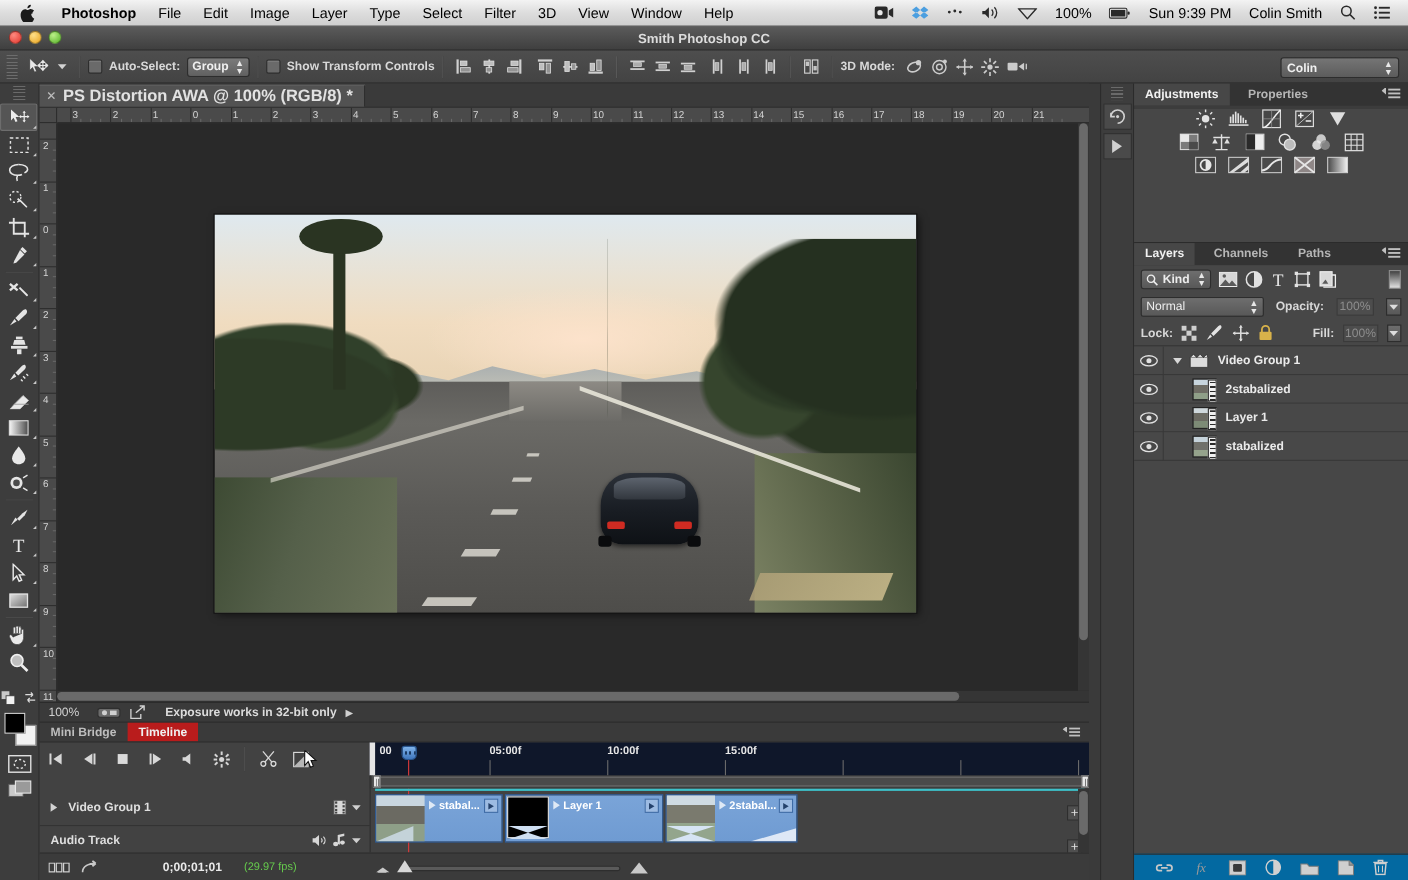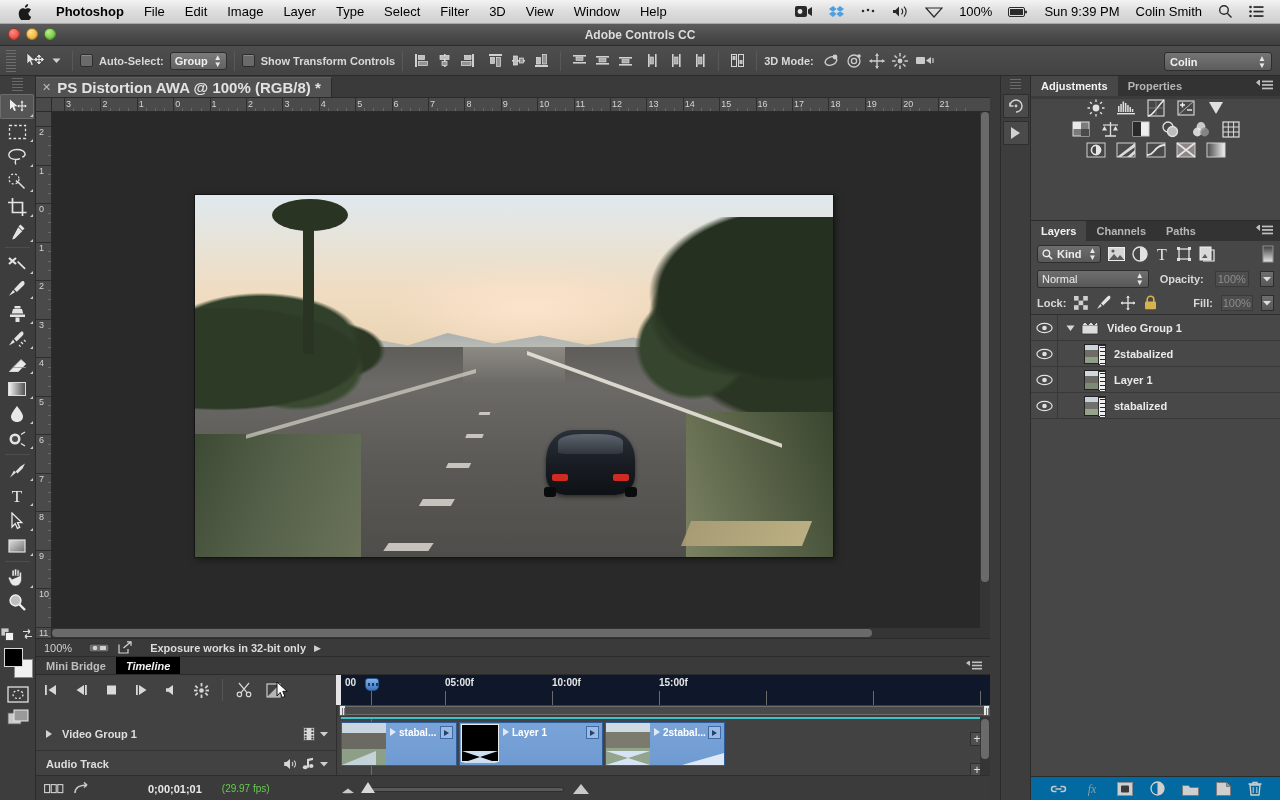--- a/index.html
+++ b/index.html
@@ -194,21 +194,21 @@
   #scrollV { position:absolute; left:980px; top:112px; width:10px; height:516px; background:#353535; }
   #scrollV .th { position:absolute; left:1px; top:0; width:8px; height:470px; background:#6a6a6a; border-radius:4px; }
 
   
   #btmtabs {
     position:absolute; left:36px; top:656px; width:954px; height:18px;
     background:#3a3a3a; border-top:1px solid #2b2b2b; display:flex; align-items:center;
   }
   #btmtabs .bt { height:18px; padding:0 10px; font-size:11px; font-weight:bold;
     color:#bdbdbd; display:flex; align-items:center; }
-  #btmtabs .bt.on { background:#000000; color:#f0f0f0;font-style:italic; }
+  #btmtabs .bt.on { background:#b91c1c; color:#f0f0f0; }
   #btmtabs .menu { margin-left:auto; padding-right:8px; font-size:10px; color:#bdbdbd; }
 
   #timeline { position:absolute; left:36px; top:674px; width:954px; height:126px; background:#424242;
     border-top:1px solid #2b2b2b; }
   #tlctrl { position:absolute; left:0; top:0; width:300px; height:30px; display:flex; align-items:center; gap:0; }
   #tlctrl .tb { width:30px; height:28px; display:flex; align-items:center; justify-content:center; }
   #tlctrl .sp { width:1px; height:22px; background:#2e2e2e; border-right:1px solid #555; margin:0 6px; }
 
   #tlruler { position:absolute; left:300px; top:0; width:654px; height:30px; background:#0f172a;
     border-left:5px solid #e5e5e5; }
@@ -265,21 +265,21 @@
 
   
   #dockstrip { position:absolute; left:1000px; top:76px; width:30px; height:724px; background:#3d3d3d;
     border-left:1px solid #2b2b2b; }
   #dockstrip .dgrip { height:12px; background:repeating-linear-gradient(to bottom,#6a6a6a 0 1px,transparent 1px 3px); margin:3px 9px; }
   #dockstrip .di { width:26px; height:24px; margin:3px auto; background:#4a4a4a; border:1px solid #2f2f2f;
     display:flex; align-items:center; justify-content:center; }
 
   #dock { position:absolute; left:1030px; top:76px; width:250px; height:724px; background:#3c3c3c;
     border-left:1px solid #2b2b2b; }
-  .paneltabs { height:20px; background:#333333; display:flex; align-items:stretch; position:relative; }
+  .paneltabs { height:20px; background:#333333; display:flex; align-items:stretch; position:relative;gap:7px; }
   .paneltabs .pt { padding:0 10px; font-size:11px; font-weight:bold; color:#b6b6b6;
     display:flex; align-items:center; }
   .paneltabs .pt.on { background:#474747; color:#f2f2f2; }
   .paneltabs .pmenu { position:absolute; right:6px; top:4px; display:flex; align-items:center; gap:2px; }
   #adjpanel { height:122px; background:#474747; border-bottom:1px solid #2b2b2b; }
   #adjpanel .hd { font-size:11px; font-weight:bold; color:#e0e0e0; padding:6px 0 4px 8px; }
   .adjrow { display:flex; justify-content:center; gap:8px; margin-top:3px; }
   .adjicon { width:22px; height:18px; display:flex; align-items:center; justify-content:center; }
   #layerspanel { background:#474747; height:560px; }
   #filterrow { height:26px; display:flex; align-items:center; padding:0 6px; gap:7px; }
@@ -389,21 +389,21 @@
               <rect x="4.5" y="5.7" width="10" height="1.7"></rect>
               <circle cx="1.5" cy="11" r="1.3"></circle>
               <rect x="4.5" y="10.2" width="10" height="1.7"></rect>
             </g>
           </svg>
       </span>
     </div>
   </div>
 
   <div id="titlebar">
-    <span class="ttl">Adobe Controls CC</span>
+    <span class="ttl">Smith Photoshop CC</span>
   </div>
   <div id="traffic">
     <i class="r"></i>
     <i class="y"></i>
     <i class="g"></i>
   </div>
 
   <div id="optbar">
     <div class="grip"></div>
     <div class="obtn">

